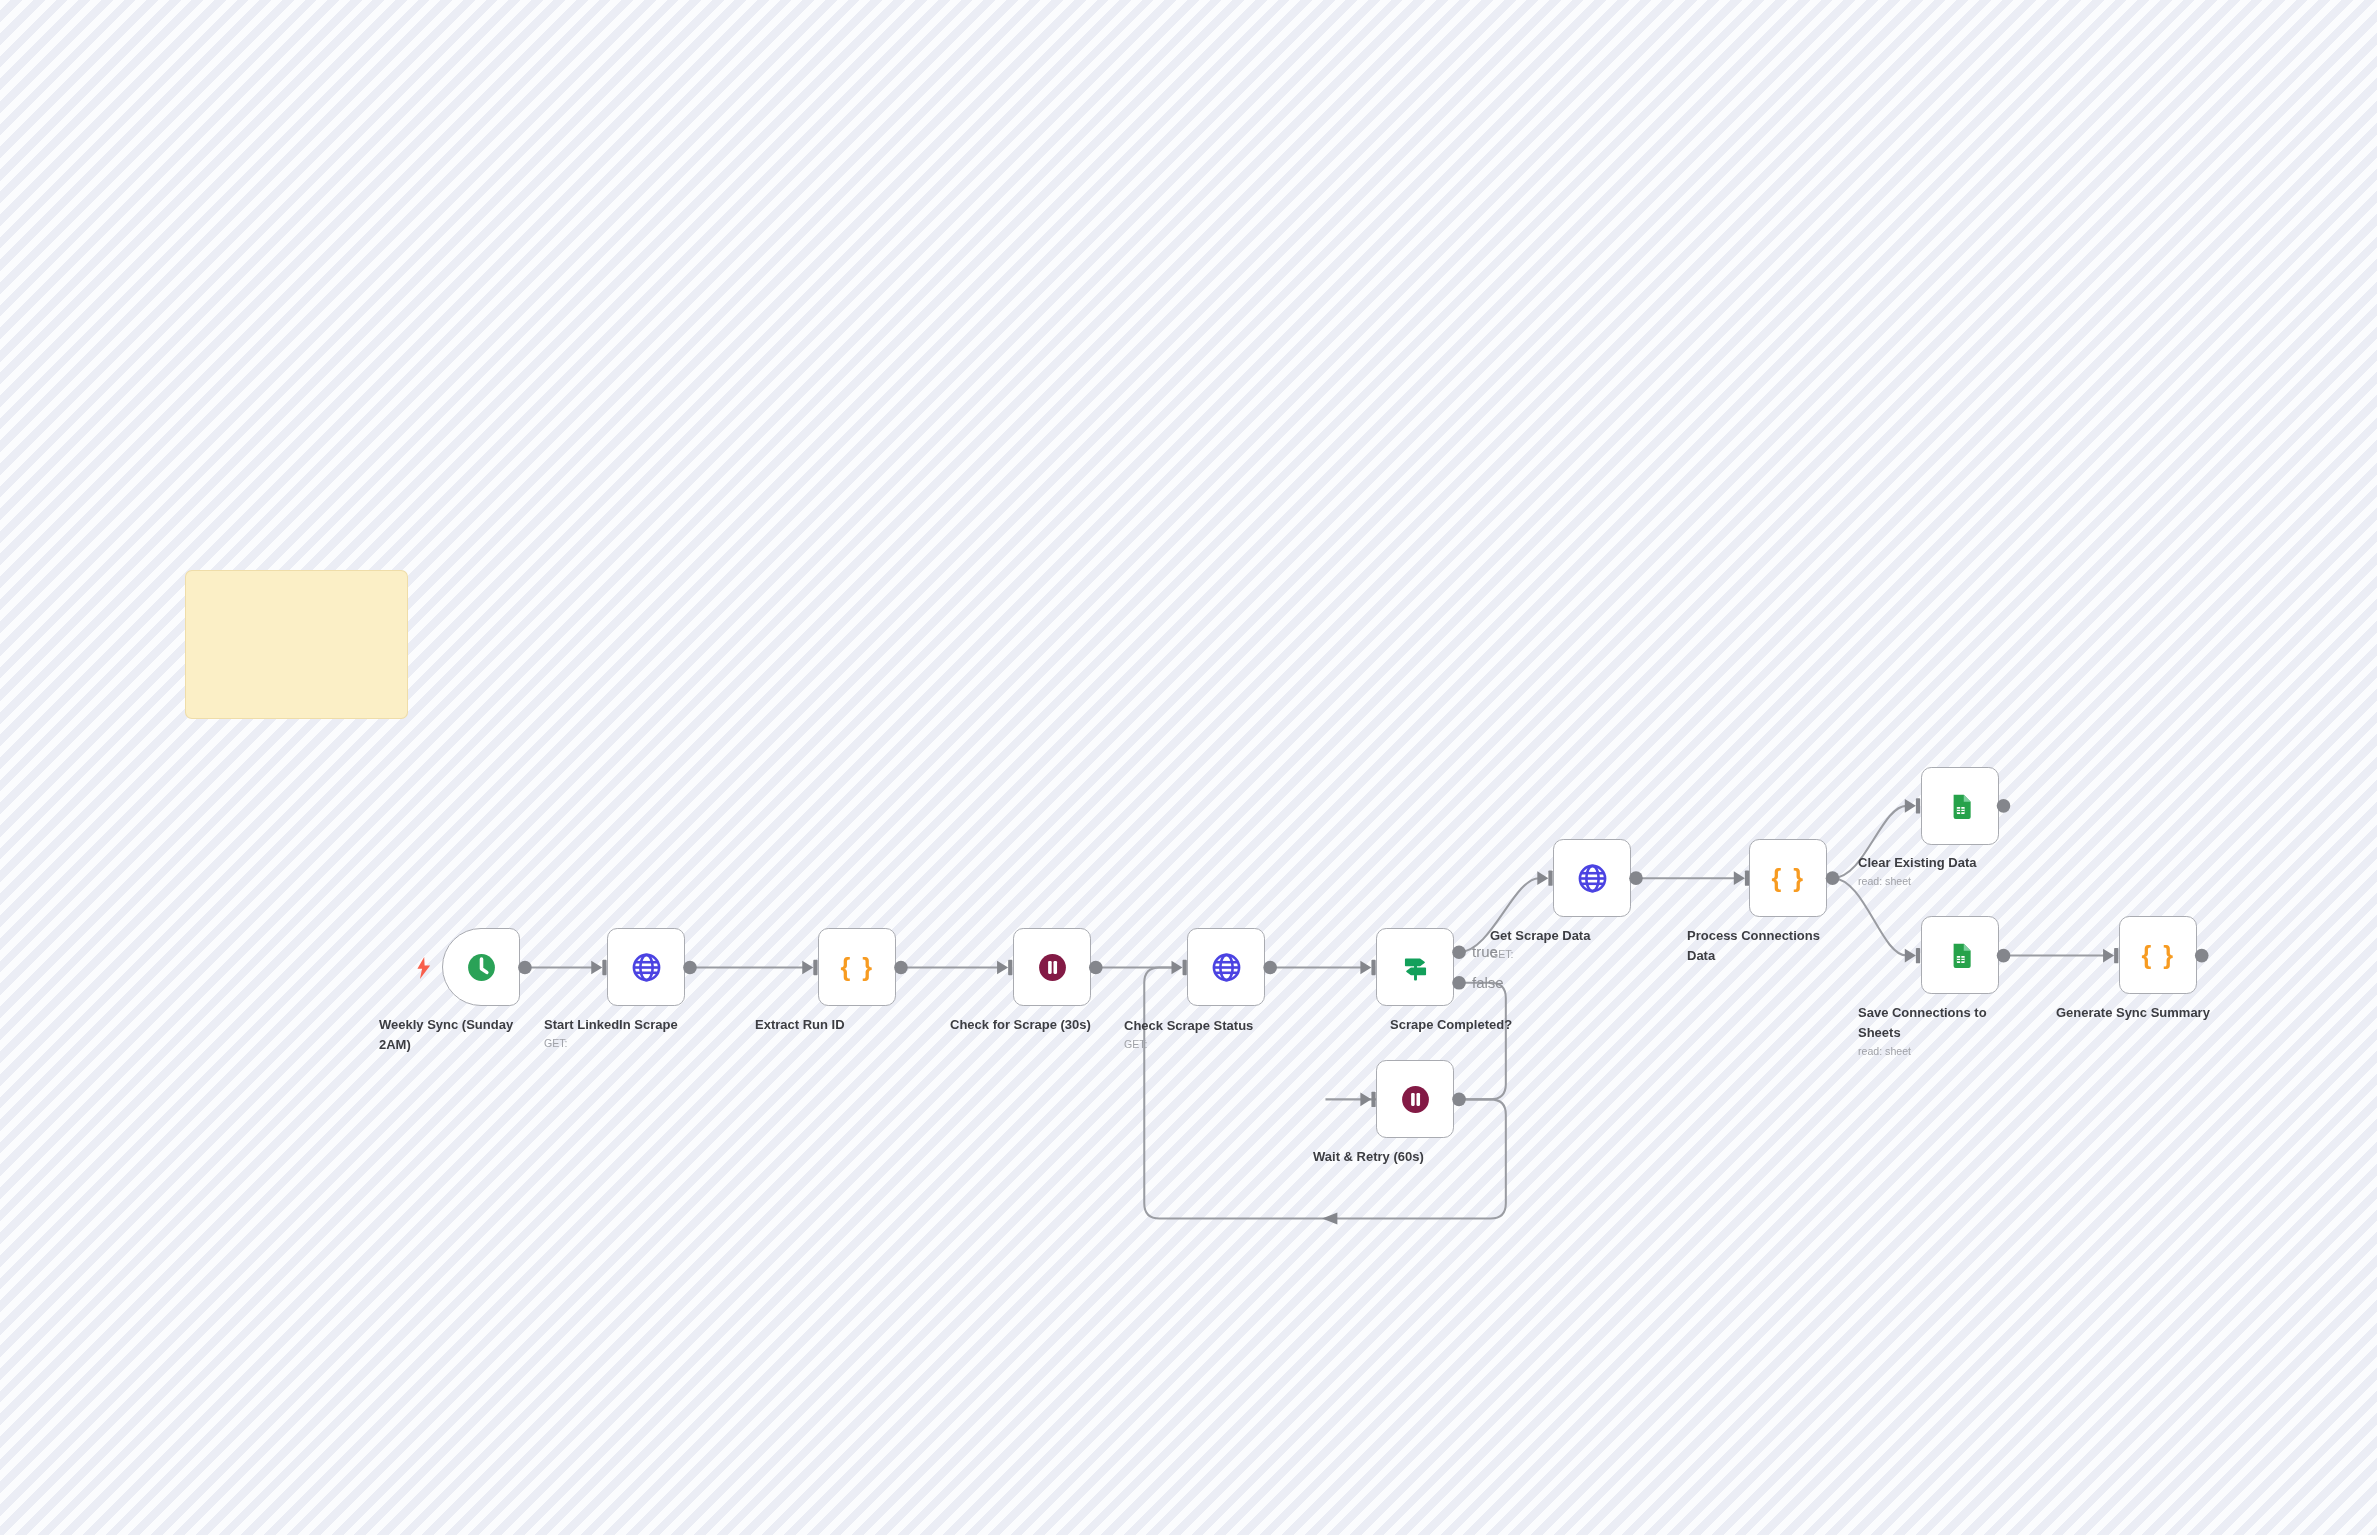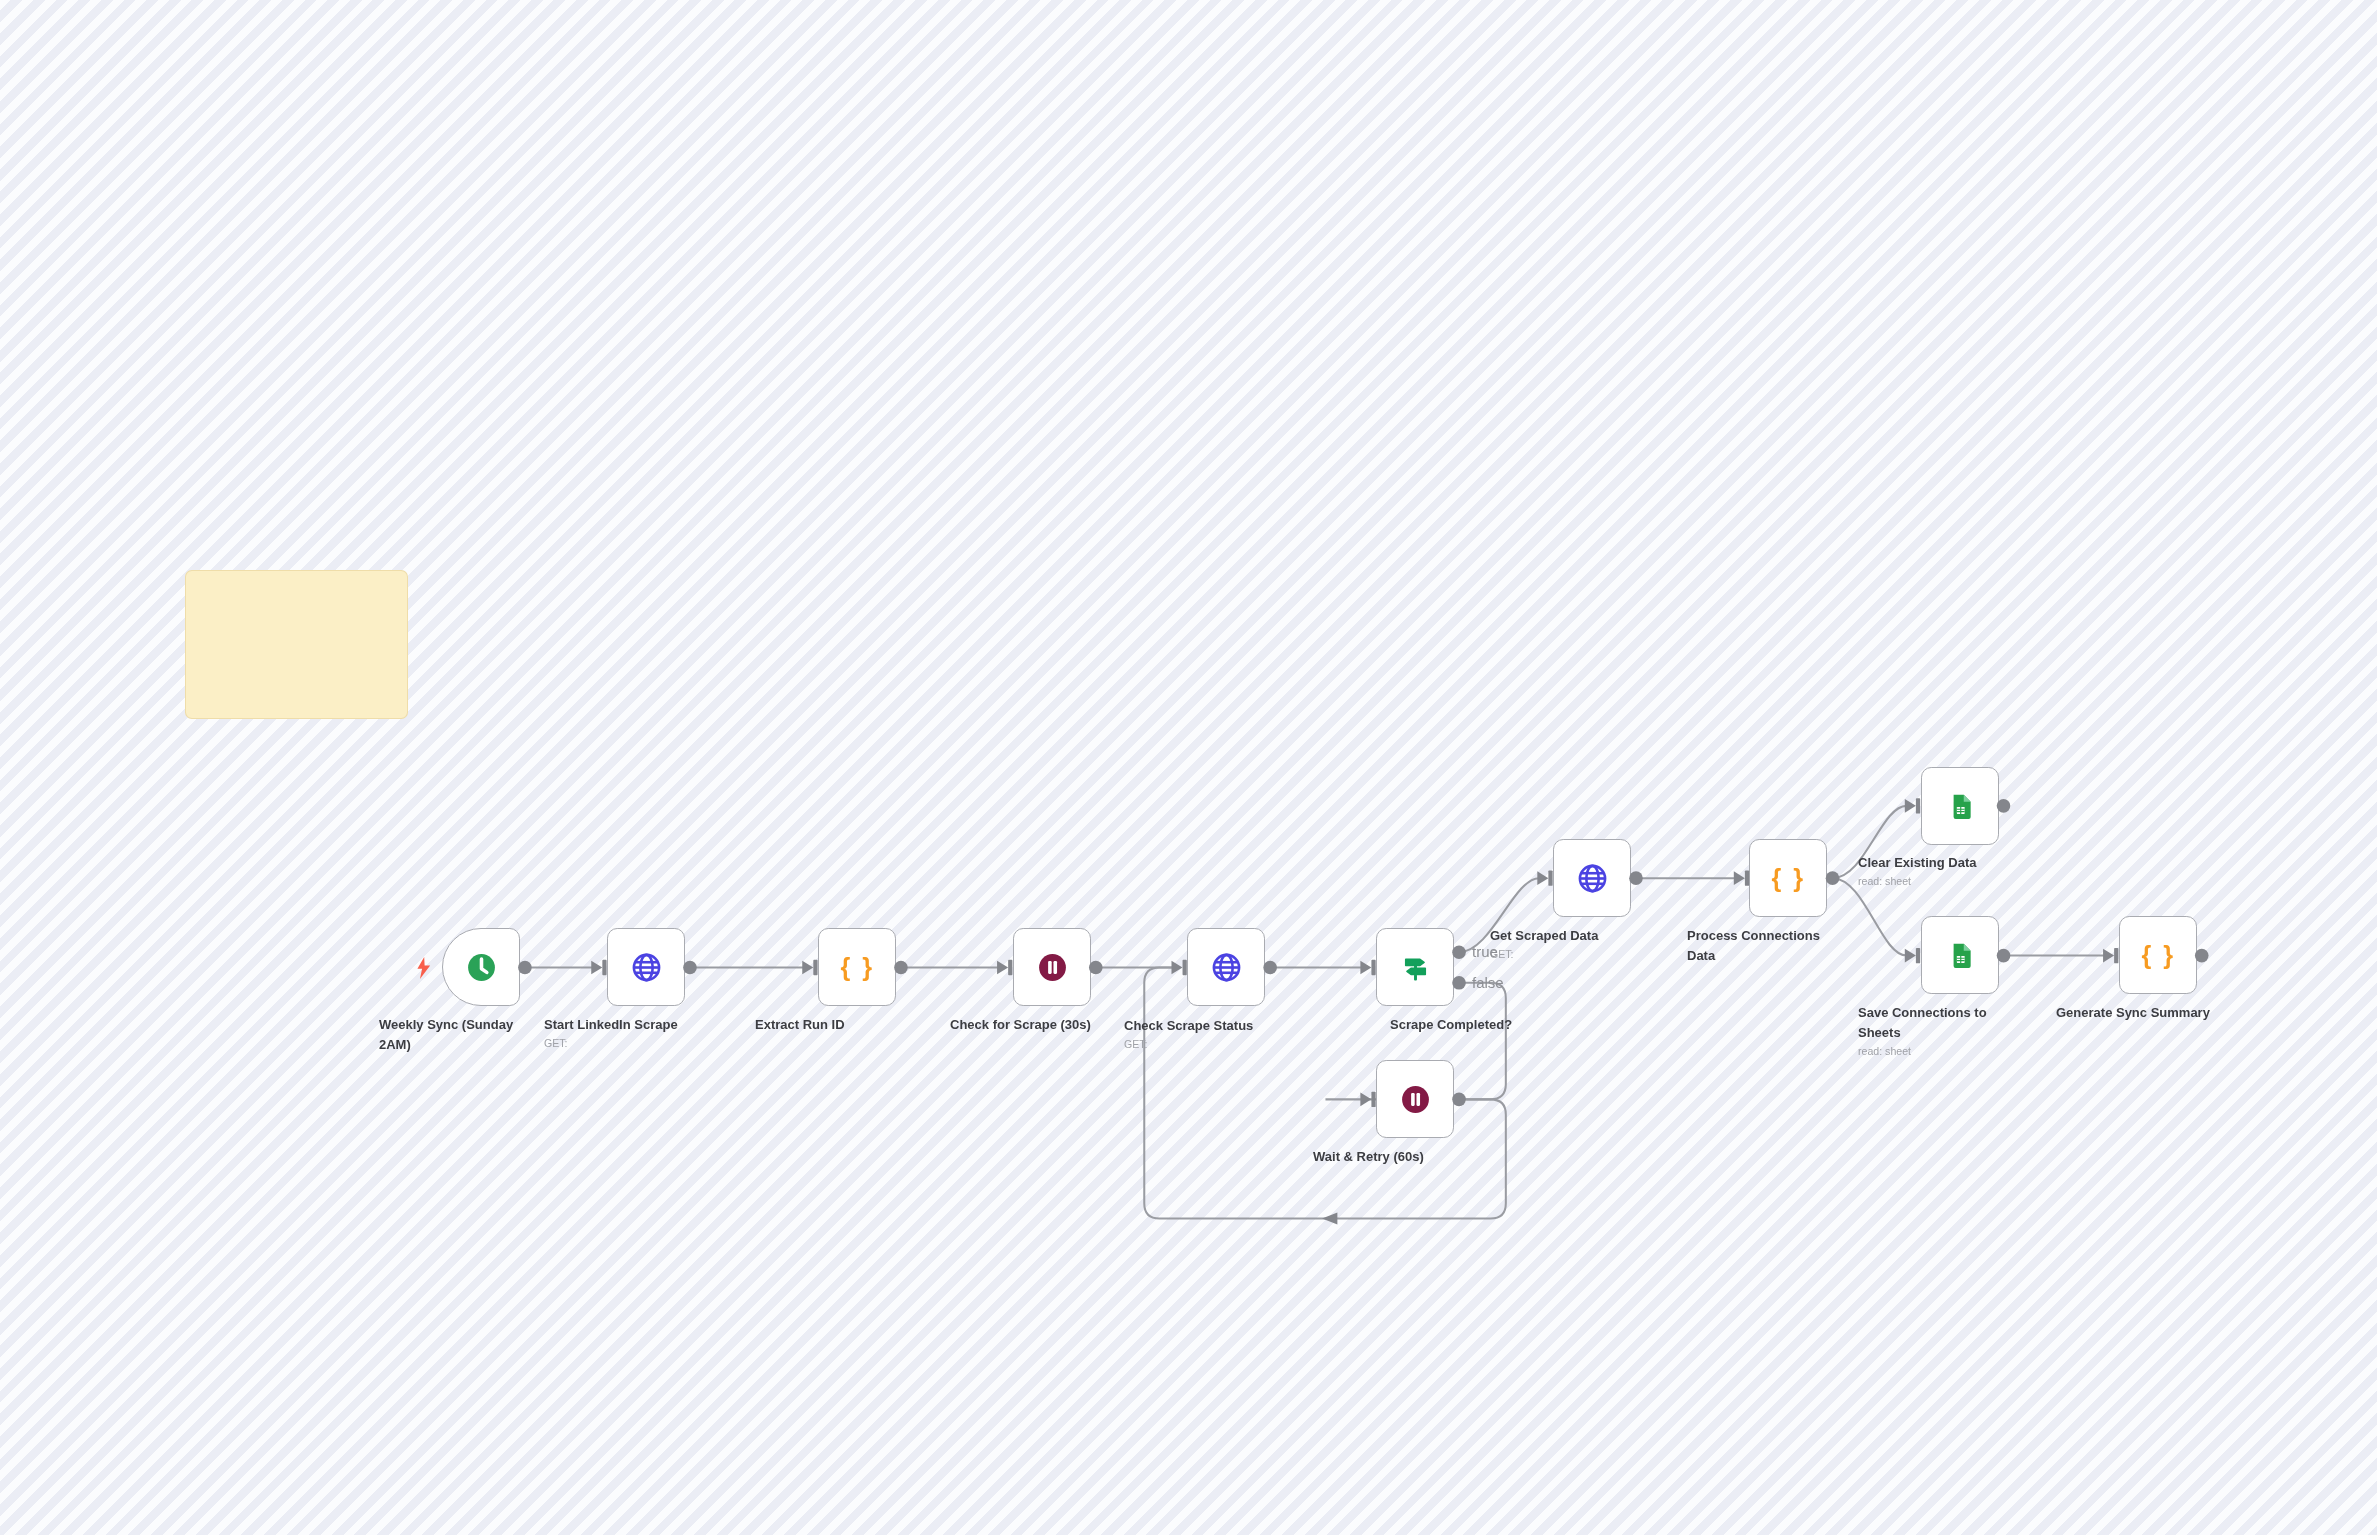--- a/index.html
+++ b/index.html
@@ -254,21 +254,21 @@
         <div>Check Scrape Status</div>
         <div class="nsub">GET:</div>
       </div>
       <div class="nlabel" style="left: 1390px; top: 1015px;">
         <div>Scrape Completed?</div>
       </div>
       <div class="nlabel" style="left: 1313px; top: 1147px;">
         <div>Wait &amp; Retry (60s)</div>
       </div>
       <div class="nlabel" style="left: 1490px; top: 926px;">
-        <div>Get Scraped Data</div>
+        <div>Get Scrape Data</div>
         <div class="nsub">GET:</div>
       </div>
       <div class="nlabel" style="left: 1687px; top: 926px;">
         <div>Process Connections</div>
         <div>Data</div>
       </div>
       <div class="nlabel" style="left: 1858px; top: 853px;">
         <div>Clear Existing Data</div>
         <div class="nsub">read: sheet</div>
       </div>

